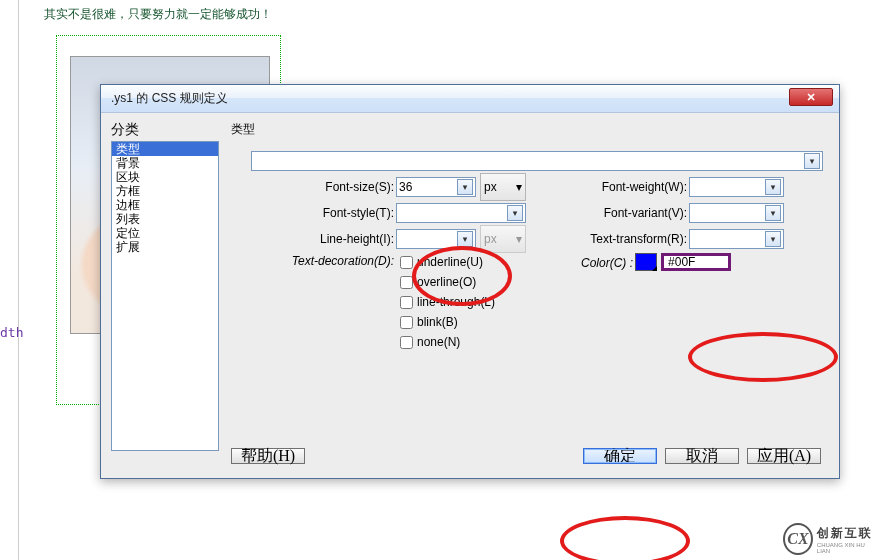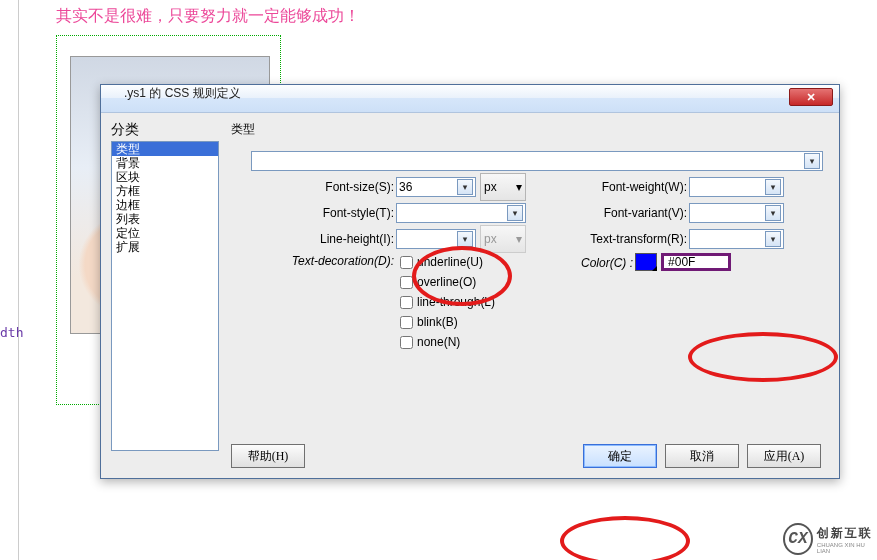--- a/index.html
+++ b/index.html
@@ -1,27 +1,27 @@
 <!DOCTYPE html>
 <html><head>
 <meta charset="utf-8">
 <style>
 * { box-sizing: border-box; margin: 0; padding: 0; font-family: "Microsoft YaHei", SimSun, sans-serif; }
 body { background: #fff; width: 877px; height: 560px; position: relative; overflow: hidden; }
 
-.red-text { color: #ec4899; font-size: 16px; position: absolute; left: 56px; top: 6px; }
+.red-text { color: #14532d; font-size: 12px; position: absolute; left: 44px; top: 6px; }
 
 .dotted-area { position: absolute; left: 56px; top: 35px; width: 225px; height: 370px; border: 1px dotted #0a0; }
 .photo { position: absolute; left: 70px; top: 56px; width: 200px; height: 278px; background: linear-gradient(180deg, #d0d8e4 0%, #e8eef6 40%, #f3e8de 80%); border: 1px solid #999; }
 .photo::after { content: ""; position: absolute; left: 0; bottom: 0; width: 100%; height: 55%; background: radial-gradient(circle at 30% 55%, #f4d9c6 28%, rgba(244,217,198,0) 32%); }
 
 .dth { position: absolute; left: 0px; top: 325px; color: #6a3aa8; font-family: monospace; font-size: 13px; }
 
 .dialog { position: absolute; left: 100px; top: 84px; width: 740px; height: 395px; border: 1px solid #4f6f9a; background: #ededed; box-shadow: 0 3px 10px rgba(0,0,0,0.3); }
-.titlebar { height: 28px; background: linear-gradient(180deg,#fdfeff 0%, #e9f1fb 48%, #d6e6fa 50%, #cde0f7 100%); border-bottom: 1px solid #b0c4de; display: flex; padding-left: 23px; font-size: 12px; color: #222; position: relative; }
+.titlebar { height: 28px; background: linear-gradient(180deg,#fdfeff 0%, #e9f1fb 48%, #d6e6fa 50%, #cde0f7 100%); border-bottom: 1px solid #b0c4de; display: flex; align-items: center; padding-left: 10px; font-size: 12px; color: #222; position: relative; }
 .closebtn { position: absolute; right: 6px; top: 3px; width: 44px; height: 18px; background: linear-gradient(180deg,#e57373,#c62828); border: 1px solid #8b1a1a; border-radius: 2px; display: flex; align-items: center; justify-content: center; color: #fff; font-size: 11px; font-weight: bold; }
 
 .body { display: flex; height: calc(100% - 28px - 44px); padding: 8px 10px 0 10px; }
 .cat-panel { width: 108px; }
 .cat-label { font-size: 14px; margin-bottom: 2px; }
 .cat-list { border: 1px solid #7a99bf; background: #fff; height: 310px; font-size: 12px; overflow: hidden; }
 .cat-list div { padding: 0 4px; line-height: 14px; font-family: SimSun, monospace; }
 .cat-list .sel { background: #3a6fd8; color: #fff; }
 
 .main-panel { flex: 1; padding-left: 12px; font-size: 12px; font-family: SimSun, monospace; }
@@ -39,31 +39,31 @@
 .color-swatch::after { content: ""; position: absolute; right: -1px; bottom: -1px; width: 0; height: 0; border-left: 5px solid transparent; border-bottom: 5px solid #000; }
 .color-val { width: 70px; height: 18px; border: 3px solid #701a75; background: #fff; padding-left: 4px; display: inline-flex; align-items: center; }
 
 .deco-row { display: flex; }
 .deco-row .lbl { width: 145px; text-align: right; padding-top: 2px; font-style: italic; }
 .checks { padding-left: 4px; }
 .checks label { display: flex; align-items: center; height: 20px; font-size: 12px; }
 .checks input { margin-right: 4px; }
 
 .footer { position: absolute; bottom: 0; left: 0; right: 0; height: 44px; display: flex; align-items: center; justify-content: flex-end; padding: 0 18px 0 10px; }
-.footer .btn { width: 74px; height: 24px; border: 1px solid #707070; background: linear-gradient(180deg,#fcfcfc,#e0e0e0); font-size: 12px; margin-left: 8px; display: flex; align-items: center; justify-content: center; font-family: SimSun; text-align: right; }
+.footer .btn { width: 74px; height: 16px; border: 1px solid #707070; background: linear-gradient(180deg,#fcfcfc,#e0e0e0); font-size: 16px; margin-left: 8px; display: flex; align-items: center; justify-content: center; font-family: SimSun; text-align: right; }
 .footer .btn.help { margin-right: auto; margin-left: 120px; }
 .footer .btn.primary { border: 1px solid #3a6fd8; background: linear-gradient(180deg,#eaf3ff,#c8e0ff); outline: 1px solid #8bbbff; outline-offset: -2px; }
 
 .red-circle { position: absolute; border: 4px solid #e31b1b; border-radius: 50%; pointer-events: none; }
 .c1 { left: 412px; top: 246px; width: 100px; height: 60px; }
 .c2 { left: 688px; top: 332px; width: 150px; height: 50px; }
 .c3 { left: 560px; top: 516px; width: 130px; height: 50px; }
 
 .logo { position: absolute; right: 2px; bottom: 2px; width: 92px; height: 38px; display: flex; align-items: center; }
-.logo-ico { width: 32px; height: 32px; border: 2px solid #555; border-radius: 50%; display: flex; align-items: center; justify-content: center; font-family: Liberation Mono, monospace; font-style: italic; font-weight: bold; color: #555; font-size: 16px; }
+.logo-ico { width: 32px; height: 32px; border: 2px solid #555; border-radius: 50%; display: flex; align-items: center; justify-content: center; font-family: Liberation Serif, serif; font-style: italic; font-weight: bold; color: #555; font-size: 16px; }
 .logo-txt { margin-left: 4px; }
 .logo-cn { font-size: 12px; color: #444; font-weight: bold; letter-spacing: 2px; }
 .logo-en { font-size: 6px; color: #888; letter-spacing: 0; }
 
 .left-bar { position: absolute; left: 18px; top: 0; width: 1px; height: 560px; background: #ccc; }
 </style>
 </head>
 <body>
 
 <div class="left-bar"></div>

